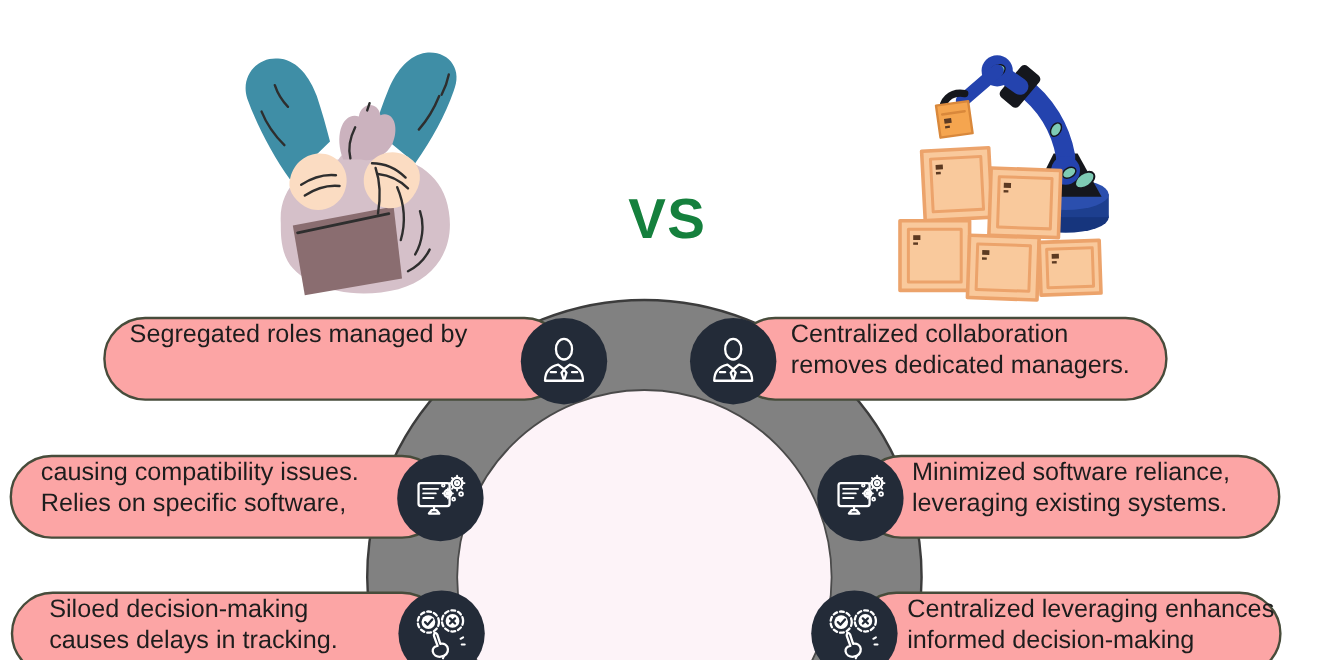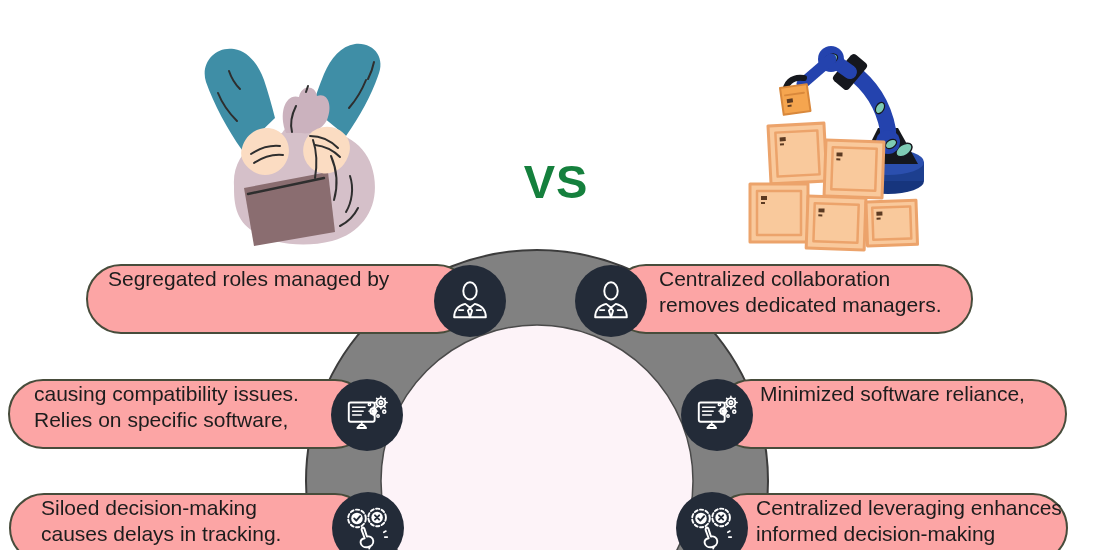--- a/index.html
+++ b/index.html
@@ -151,20 +151,21 @@
   <div class="pill" id="pill-l3">
     <span>Siloed decision-making</span>
     <span>causes delays in tracking.</span>
   </div>
   <div class="pill" id="pill-r1">
     <span>Centralized collaboration</span>
     <span>removes dedicated managers.</span>
   </div>
   <div class="pill" id="pill-r2">
     <span>Minimized software reliance,</span>
+    <span>leveraging existing systems.</span>
   </div>
   <div class="pill" id="pill-r3">
     <span>Centralized leveraging enhances</span>
     <span>informed decision-making</span>
   </div>
 
   <div class="badge" id="badge-l1">
     <svg width="46" height="46" viewBox="0 0 48 48" fill="none" stroke="#ffffff" stroke-width="2" stroke-linecap="round" stroke-linejoin="round">
       <ellipse cx="24" cy="13.5" rx="7" ry="9"></ellipse>
       <path d="M7.5 41 C7.5 32.5 12.5 28.5 19 27 L24 31 L29 27 C35.5 28.5 40.5 32.5 40.5 41 Z"></path>

